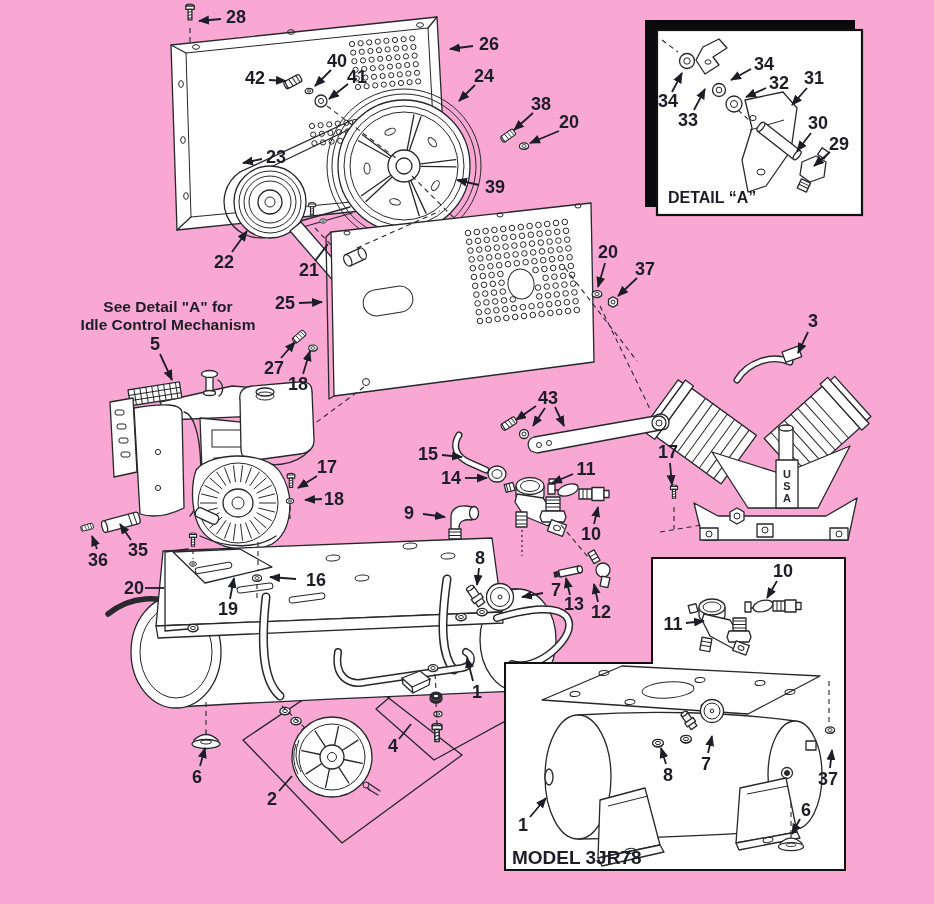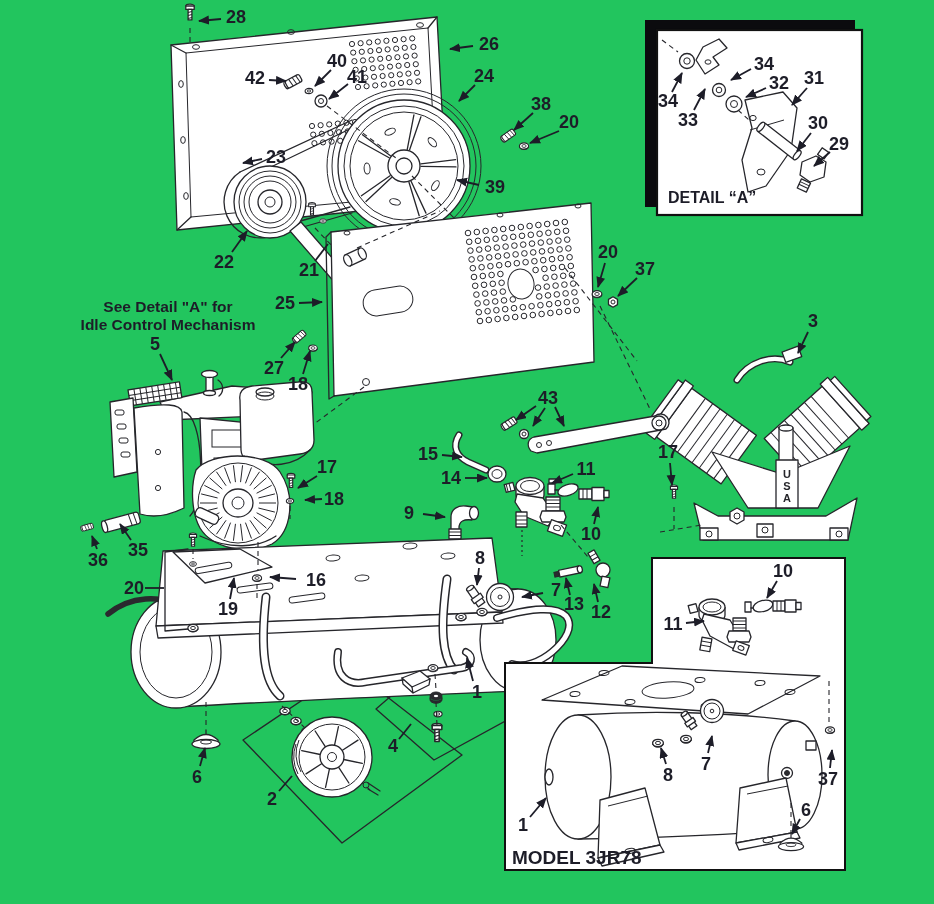--- a/index.html
+++ b/index.html
@@ -1,16 +1,16 @@
 <!DOCTYPE html>
 <html><head>
 <meta charset="utf-8">
 <style>
   html,body{margin:0;padding:0;background:#fff;}
-  .stage{position:relative;width:934px;height:904px;background:#22c55e;overflow:hidden;
+  .stage{position:relative;width:934px;height:904px;background:#f9a8d4;overflow:hidden;
          font-family:"Liberation Sans", sans-serif;}
   svg{position:absolute;left:0;top:0;}
   .ln{fill:none;stroke:#26262b;stroke-width:1.3;stroke-linecap:round;stroke-linejoin:round;}
   .w{fill:#ffffff;stroke:#26262b;stroke-width:1.3;stroke-linejoin:round;}
   .thin{fill:none;stroke:#26262b;stroke-width:1;}
   .dash{fill:none;stroke:#26262b;stroke-width:1.1;stroke-dasharray:5 4;}
   .dot{fill:none;stroke:#26262b;stroke-width:1.2;stroke-dasharray:2 3;}
   .num{font:bold 18px "Liberation Sans",sans-serif;fill:#1d1d28;}
   .note{font:bold 15.5px "Liberation Sans",sans-serif;fill:#1d1d28;}
   .boxtitle{font:bold 16px "Liberation Sans",sans-serif;fill:#1d1d28;}

